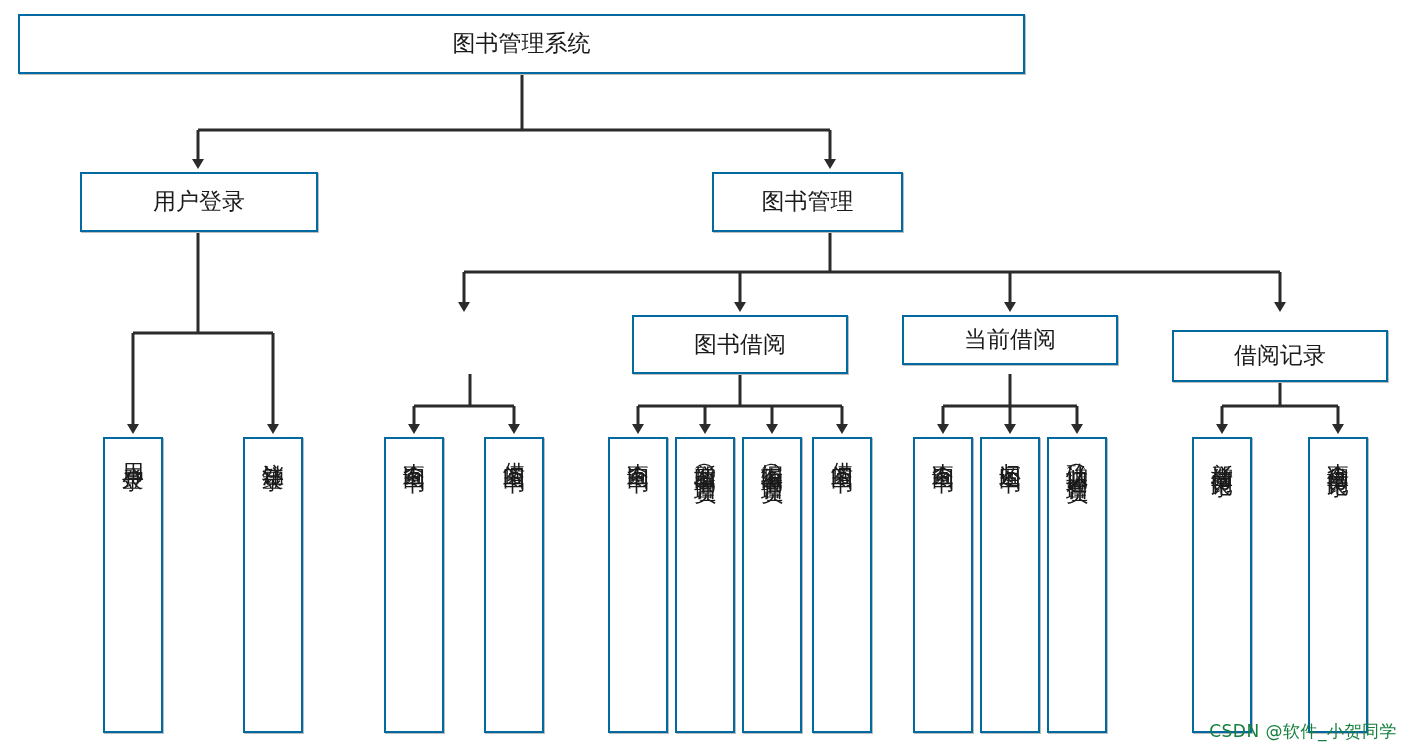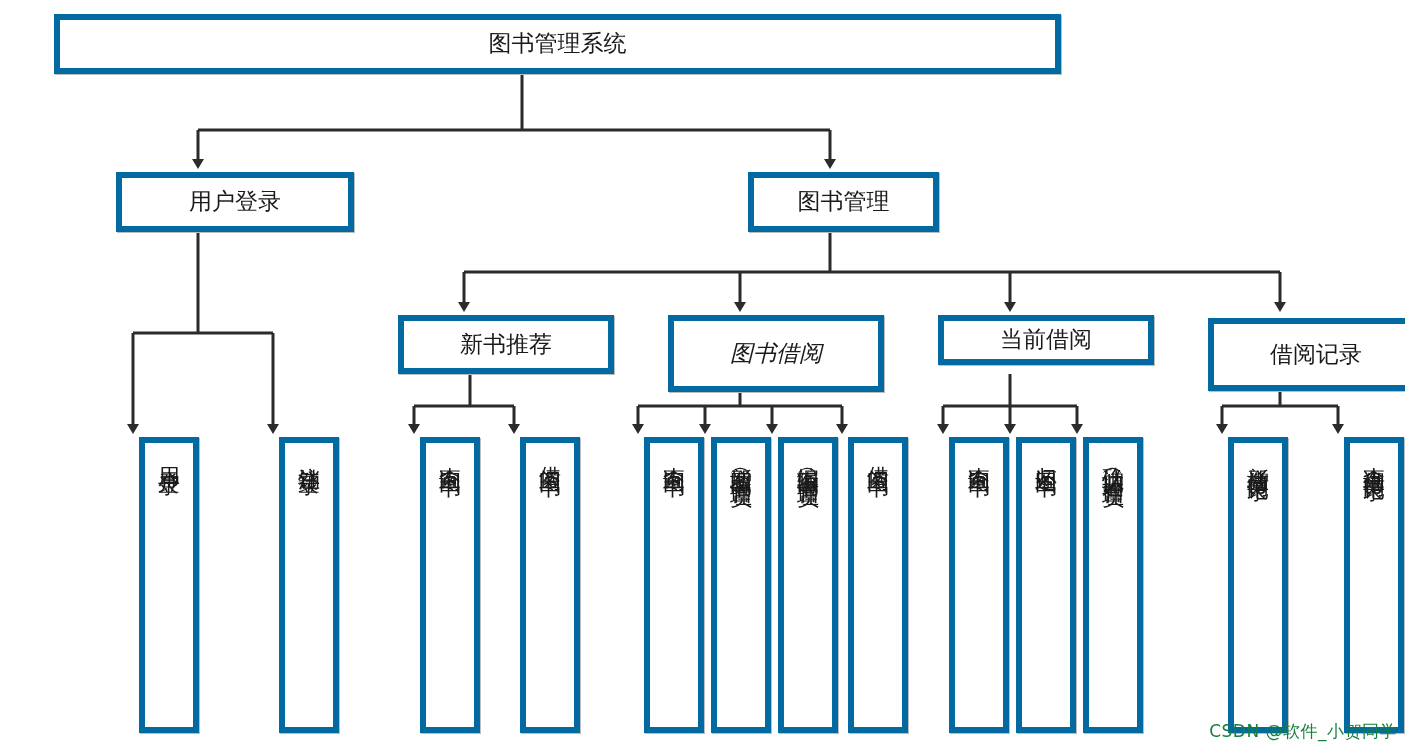--- a/index.html
+++ b/index.html
@@ -23,27 +23,26 @@
     left: 0;
     top: 0;
     width: 1405px;
     height: 747px;
     pointer-events: none;
   }
   .node {
     position: absolute;
     box-sizing: border-box;
     background: #ffffff;
-    border: 6px solid #0369a1;
+    border: 2px solid #0369a1;
     box-shadow: 1px 1px 0 0 #bdbdbd;
     display: flex;
     align-items: center;
     justify-content: center;
     color: #1a1a1a;
-    margin-left: 36px;
   }
   .node .label {
     display: block;
     text-align: center;
     line-height: 1.18;
     white-space: nowrap;
   }
   
   .node.horiz .label {
     font-size: 23px;
@@ -136,33 +135,30 @@
   </div>
 
   <div class="node horiz" style="left:80px; top:172px; width:238px; height:60px;">
     <span class="label">用户登录</span>
   </div>
 
   <div class="node horiz" style="left:712px; top:172px; width:191px; height:60px;">
     <span class="label">图书管理</span>
   </div>
 
-  <div class="node horiz" style="left:362px; top:315px; width:216px; height:59px;">
-    <span class="label">新书推荐</span>
-  </div>
-
-  <div class="node horiz" style="left:632px; top:315px; width:216px; height:77px;font-style:italic;">
+
+  <div class="node horiz" style="left:632px; top:315px; width:216px; height:59px;">
     <span class="label">图书借阅</span>
   </div>
 
   <div class="node horiz" style="left:902px; top:315px; width:216px; height:50px;">
     <span class="label">当前借阅</span>
   </div>
 
-  <div class="node horiz" style="left:1172px; top:318px; width:216px; height:73px;">
+  <div class="node horiz" style="left:1172px; top:330px; width:216px; height:52px;">
     <span class="label">借阅记录</span>
   </div>
 
   <div class="node vert" style="left:103px; top:437px; width:60px; height:296px;">
     <span class="label">用户登录</span>
   </div>
 
   <div class="node vert" style="left:243px; top:437px; width:60px; height:296px;">
     <span class="label">注销登录</span>
   </div>

